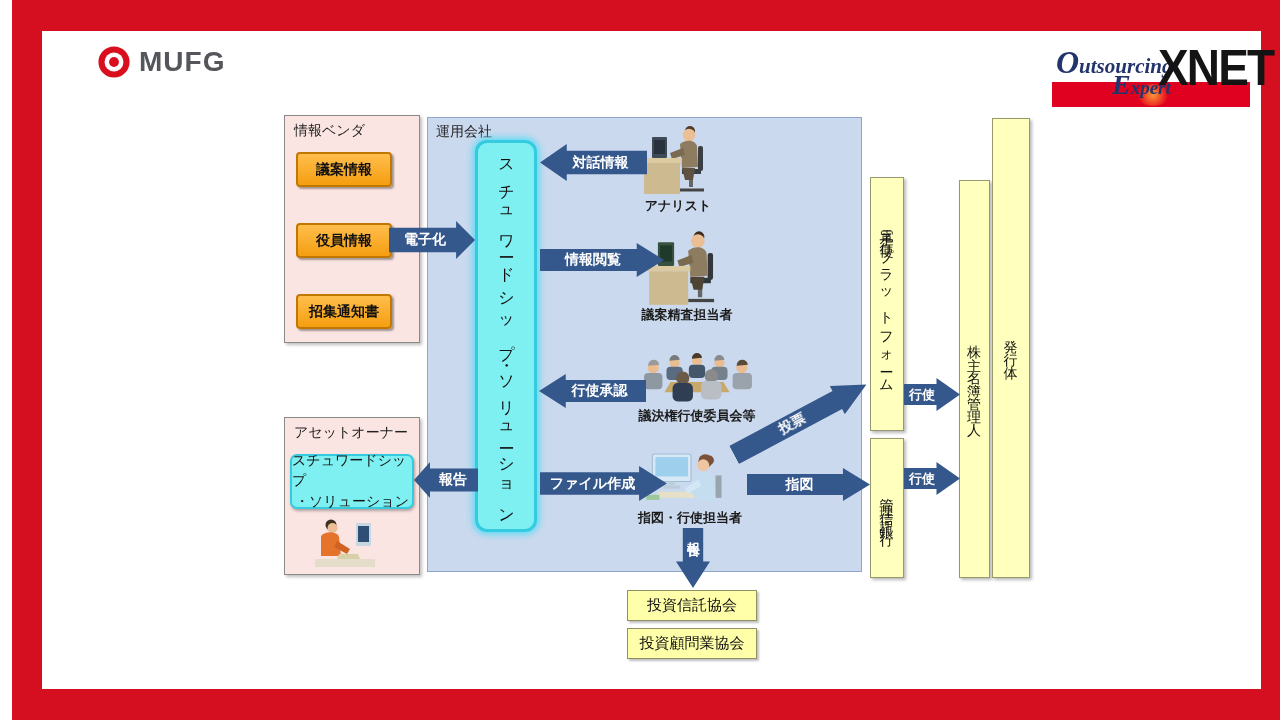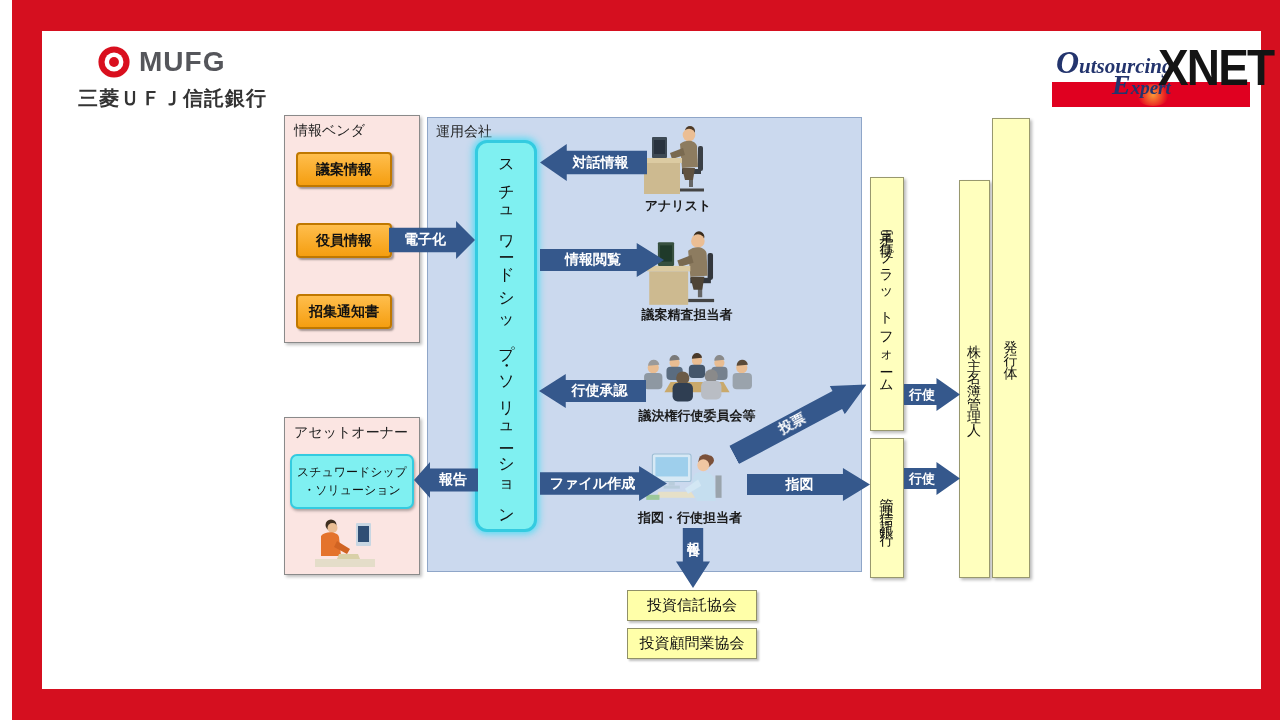--- a/index.html
+++ b/index.html
@@ -32,21 +32,21 @@
   .bluebox { position:absolute; left:415px; top:117px; width:435px; height:455px; background:#CBD9EE; border:1px solid #8FA6C8; }
   .bluebox .bt { position:absolute; left:8px; top:5px; font-size:14px; color:#222; }
 
   .cyanv { position:absolute; left:463px; top:140px; width:62px; height:392px; background:#7FF0F1;
            border:3px solid #34CBE0; border-radius:12px; box-shadow:0 0 7px 2px rgba(70,220,245,.9);
            display:flex; align-items:center; justify-content:center; }
   .cyanv span { writing-mode:vertical-rl; text-orientation:upright; font-size:16px; letter-spacing:7px; color:#111; }
 
   .cyansmall { position:absolute; left:278px; top:454px; width:124px; height:55px; background:#7FF0F1;
                border:2px solid #34CBE0; border-radius:7px; box-shadow:1px 2px 3px rgba(0,0,0,.3);
-               display:flex; flex-direction:column; align-items:center; justify-content:center; font-size:12px; color:#111; line-height:1.45; }
+               display:flex; flex-direction:column; align-items:center; justify-content:center; font-size:14px; color:#111; line-height:1.45;font-family:Liberation Mono, monospace; }
 
   .ybox { position:absolute; background:#FFFFBE; border:1px solid #98986E; box-shadow:2px 2px 3px rgba(0,0,0,.28);
           display:flex; align-items:center; justify-content:center; }
   .ybox span { writing-mode:vertical-rl; text-orientation:upright; color:#111; }
 
   .assoc { position:absolute; left:615px; width:130px; height:31px; background:#FFFFA9; border:1px solid #909068;
            box-shadow:2px 2px 2px rgba(0,0,0,.25); display:flex; align-items:center; justify-content:center;
            font-size:15px; color:#111; }
 
   
@@ -72,21 +72,20 @@
   <div class="panel"></div>
 
   <div class="mufg">
     <svg width="34" height="34" viewBox="0 0 36 36">
       <circle cx="18" cy="18" r="16.5" fill="#D90F1E"></circle>
       <circle cx="18" cy="18" r="10" fill="#ffffff"></circle>
       <circle cx="18" cy="18" r="5.2" fill="#D90F1E"></circle>
     </svg>
     <span class="mufg-word">MUFG</span>
   </div>
-  <div class="bank-name">三菱ＵＦＪ信託銀行</div>
 
   <div class="xnet">
     <div class="xnet-bar"></div>
     <div class="xnet-flare"></div>
     <div class="xnet-o1"><span class="cap">O</span><span>utsourcing</span></div>
     <div class="xnet-o2"><span class="cap">E</span><span>xpert</span></div>
     <div class="xnet-name">XNET</div>
   </div>
 
   <div class="pinkbox" style="left:272px; top:115px; width:136px; height:228px;">

